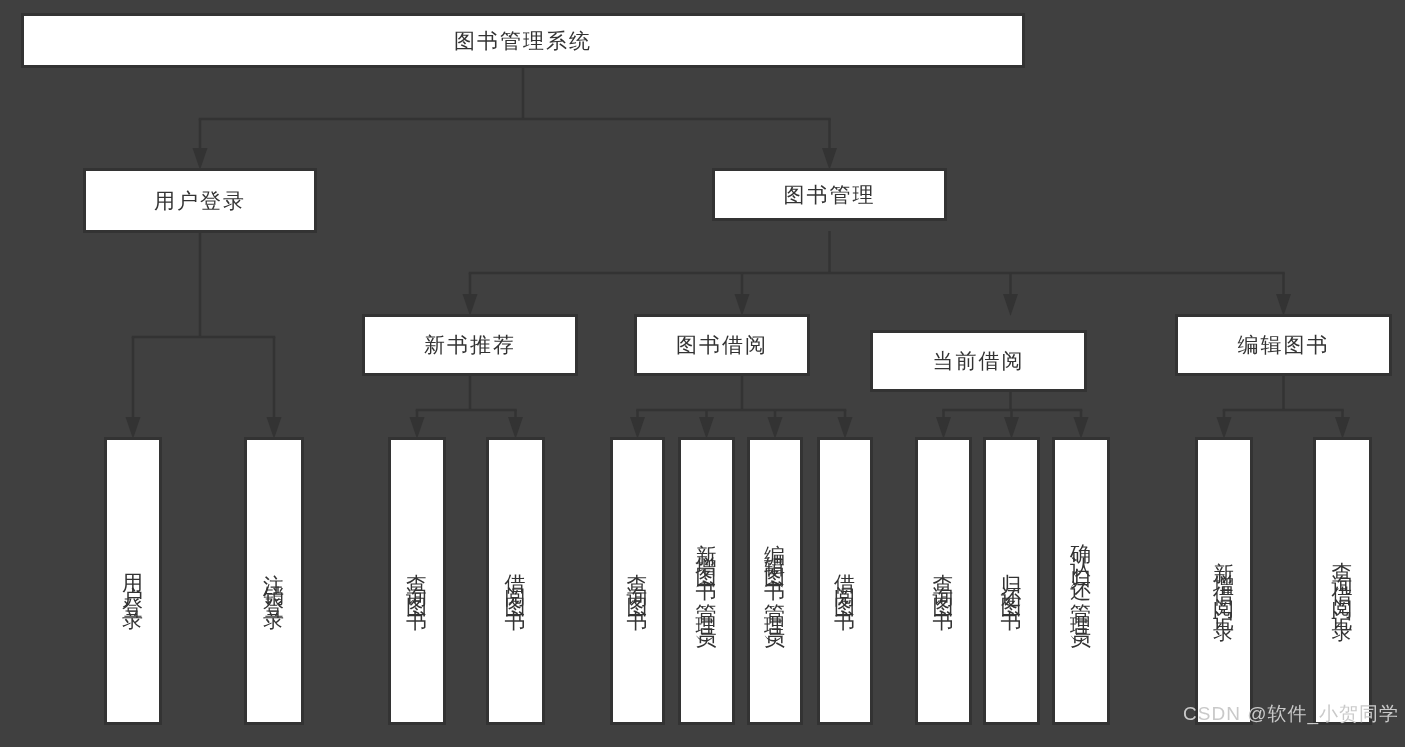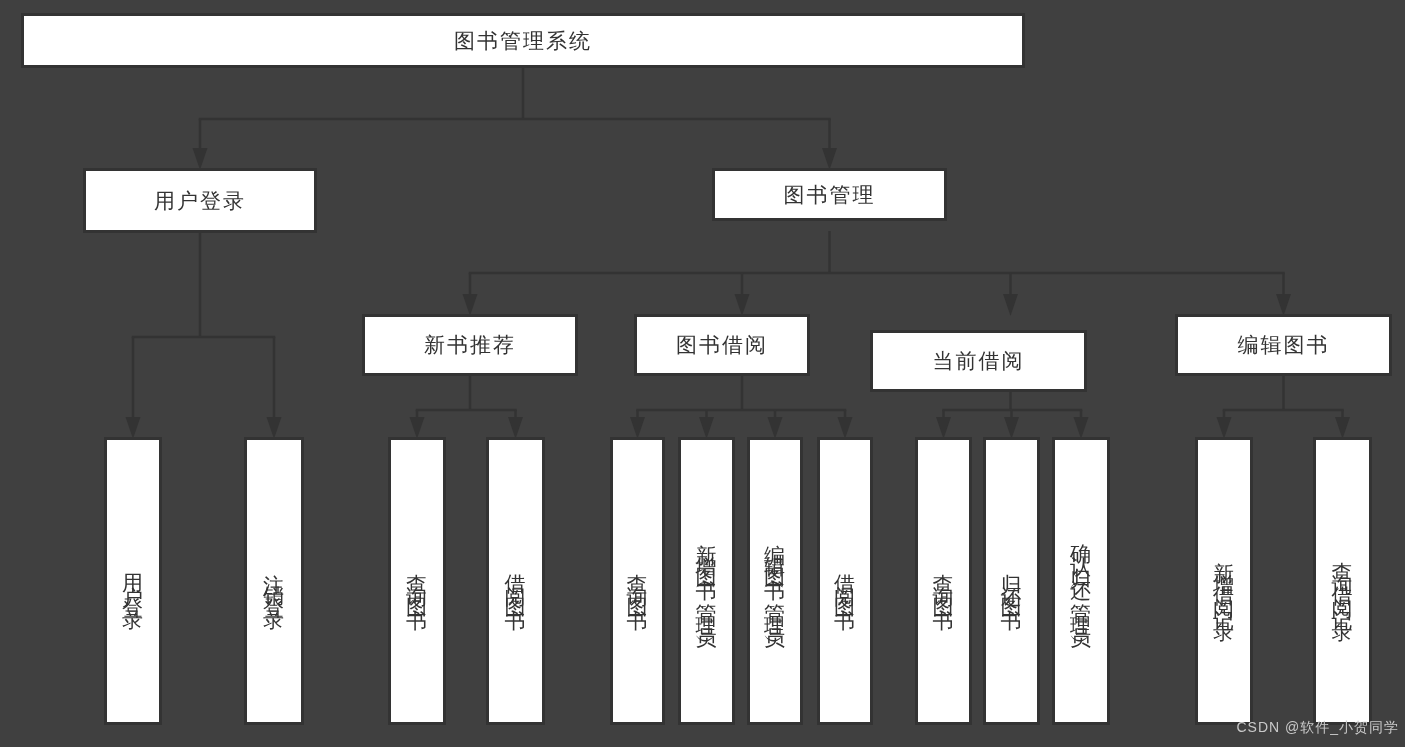--- a/index.html
+++ b/index.html
@@ -35,22 +35,22 @@
   .node.v {
     writing-mode: vertical-rl;
     text-orientation: mixed;
     font-size: 21px;
     letter-spacing: 12px;
     line-height: 1.0;
   }
   #watermark {
     position: absolute;
     right: 6px;
-    bottom: 10px;
-    font-size: 14px;
+    bottom: 20px;
+    font-size: 19px;
     letter-spacing: 1px;
     color: #c9c9c9;
     white-space: nowrap;
     z-index: 5;
   }
 </style>
 </head>
 <body>
 
 <div id="canvas">

